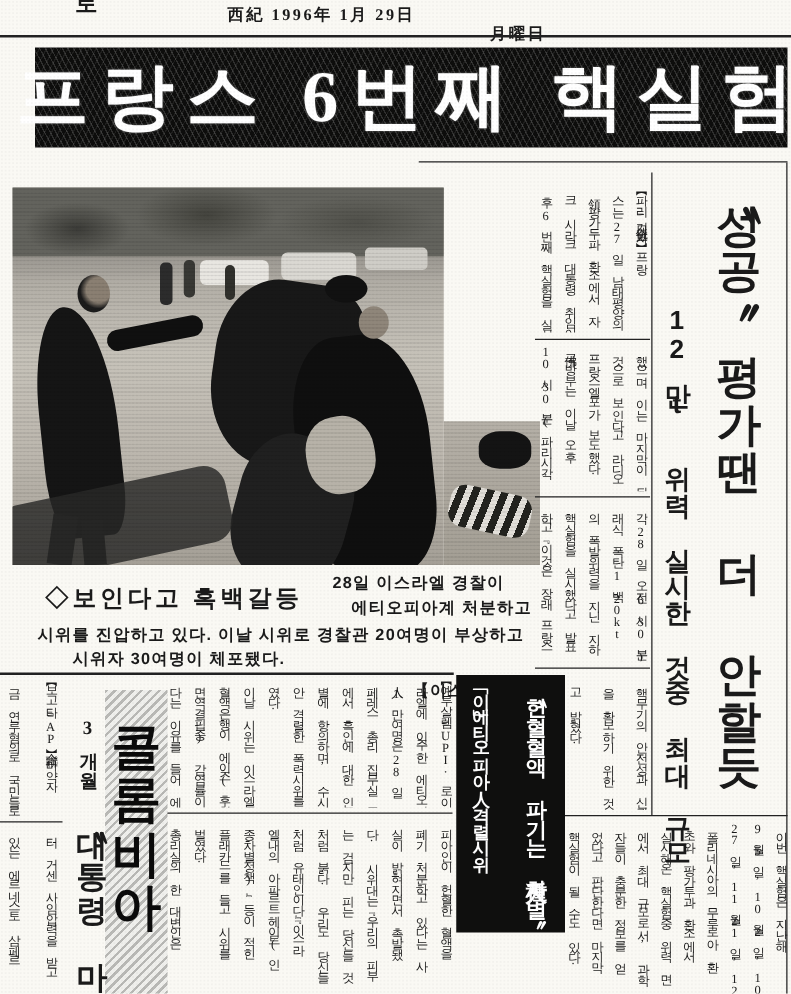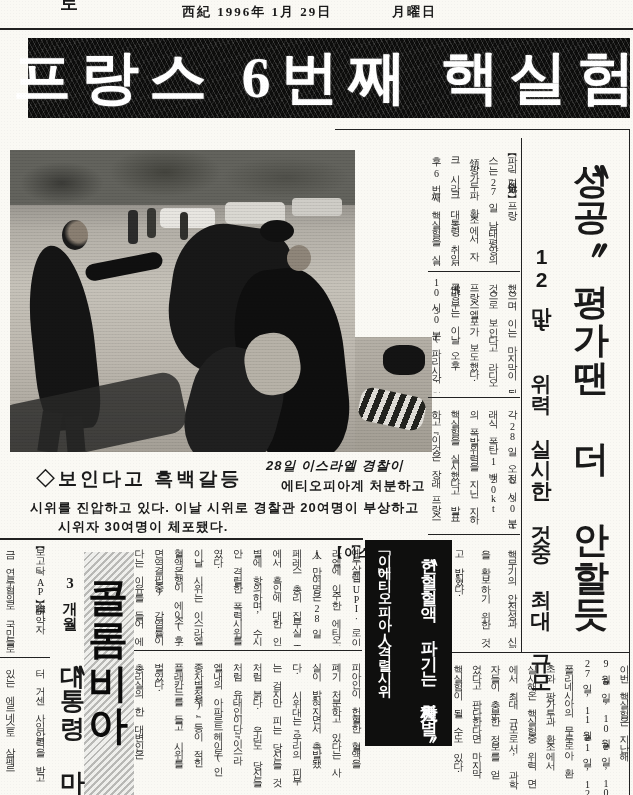--- a/index.html
+++ b/index.html
@@ -67,21 +67,21 @@
   .col-box .big { font-family:"Liberation Sans",sans-serif; font-weight:900; font-size:40px;
                   letter-spacing:2px; color:#0a0a0a; }
   .col-sub-small { font-weight:bold; font-size:15px; font-family:"Liberation Serif",serif; }
   .col-sub-big   { font-weight:900; font-size:25px; font-family:"Liberation Serif",serif; letter-spacing:1px; }
 </style>
 </head>
 <body>
 
 <div class="abs" style="left:60px; top:-9px; font-size:18px; font-weight:bold;">토</div>
 <div class="abs dateline" style="left:182px; top:3px;">西紀 1996年 1月 29日</div>
-<div class="abs dateline" style="left:392px; top:3px;">月曜日</div>
+<div class="abs dateline" style="left:392px; top:18px;">月曜日</div>
 <div class="hline" style="left:0; top:28px; width:633px; height:2px;"></div>
 
 <div class="abs lead-box">
   <div class="lead-text">프랑스 6번째 핵실험</div>
 </div>
 
 <div class="hline" style="left:335px; top:129px; width:295px;"></div>
 <div class="vline" style="left:629px; top:130px; height:665px;"></div>
 <div class="vline" style="left:521px; top:138px; height:514px;"></div>
 
@@ -158,21 +158,21 @@
     <div class="vcol">폴리네시아의 무루로아 환</div>
     <div class="vcol">초와 팡가투과 환조에서</div>
     <div class="vcol">실시해온 핵실험중 위력 면</div>
     <div class="vcol">에서 최대 규모로서, 과학</div>
     <div class="vcol">자들이 충분한 정보를 얻</div>
     <div class="vcol">었다고 판단한다면 마지막</div>
     <div class="vcol">핵실험이 될 수도 있다.</div>
   </div>
 
 <div class="abs cap-title" style="left:36px; top:466px;">◇보인다고 흑백갈등</div>
-<div class="abs cap" style="left:266px; top:457px;font-style:italic;">28일 이스라엘 경찰이</div>
+<div class="abs cap" style="left:266px; top:457px;">28일 이스라엘 경찰이</div>
 <div class="abs cap" style="left:281px; top:477px;">에티오피아계 처분하고</div>
 <div class="abs cap" style="left:30px; top:499px;">시위를 진압하고 있다. 이날 시위로 경찰관 20여명이 부상하고</div>
 <div class="abs cap" style="left:30px; top:518px;margin-left:28px;">시위자 30여명이 체포됐다.</div>
 <div class="abs cap" style="left:330px; top:518px;margin-top:26px;">【이스라엘=聯合】</div>
 
 <div class="hline" style="left:0; top:538px; width:363px; height:2px;"></div>
 
 <div class="abs eth-box" style="left:365px; top:540px; width:87px; height:206px;">
   <div class="v l1">〝헌혈혈액 파기는 人種차별〞</div>
   <div class="v l2">「이」에티오피아人 격렬시위</div>

